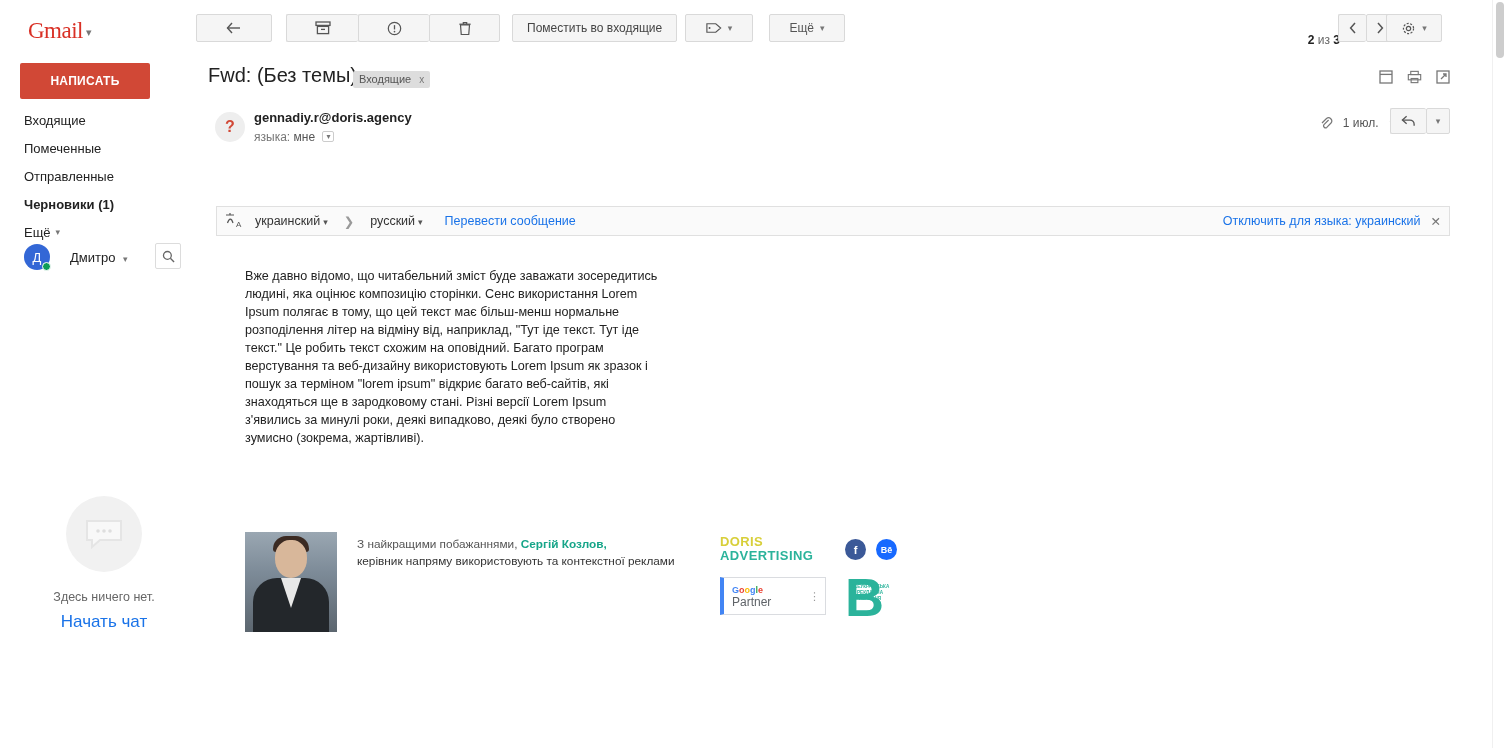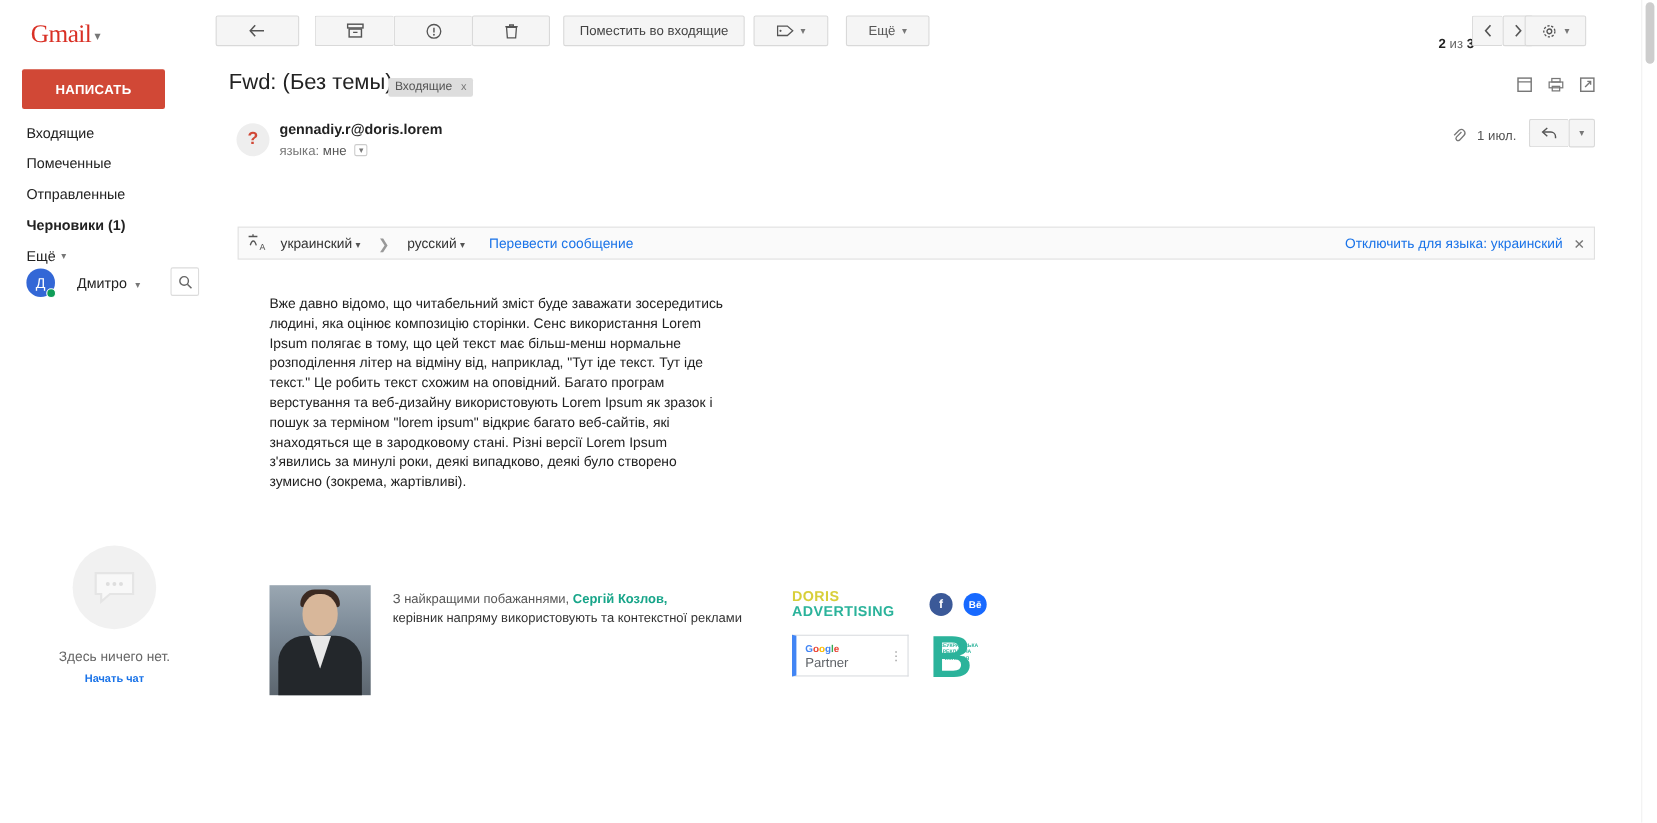--- a/index.html
+++ b/index.html
@@ -96,21 +96,21 @@
     display:flex; align-items:center; justify-content:center; cursor:pointer;
   }
   .empty-chat { position:absolute; left:0; top:440px; width:208px; text-align:center; }
   .bubble {
     width:76px; height:76px; border-radius:50%;
     background:#f1f1f1; margin:0 auto 18px auto;
     display:flex; align-items:center; justify-content:center;
   }
   .bubble svg { opacity:.55; }
   .empty-chat .txt { font-size:12.5px; color:#666; }
-  .empty-chat .lnk { font-size:10px; color:#1a73e8; margin-top:8px; cursor:pointer;font-weight:bold; }
+  .empty-chat .lnk { font-size:17px; color:#1a73e8; margin-top:8px; cursor:pointer; }
 
   
   .main { position:absolute; left:208px; top:56px; width:1298px; height:692px; background:#fff; }
   .subject-row { position:absolute; left:0; top:0; width:1298px; height:46px; }
   .subject {
     position:absolute; left:0; top:8px;
     font-size:20px; color:#222; font-weight:normal;
   }
   .label-chip {
     position:absolute; top:15px;
@@ -420,21 +420,21 @@
           </svg>
         </div>
       </div>
     </div>
 
     <div class="msg-card">
       <div class="sender-row">
         <div class="qmark">
           <span>?</span>
         </div>
-        <div class="sender-name">gennadiy.r@doris.lorem</div>
+        <div class="sender-name">gennadiy.r@doris.agency</div>
         <div class="sender-to">
           <span>языка:</span>
           <span class="who">мне</span>
           <span class="tiny-caret">▾</span>
         </div>
 
         <div class="msg-meta">
           <svg width="14" height="14" viewBox="0 0 14 14">
             <path d="M9.6 4 L5 8.6 a2 2 0 0 0 2.8 2.8 L12 7 a3.2 3.2 0 0 0 -4.5 -4.5 L3 7" fill="none" stroke="#777" stroke-width="1.2"></path>
           </svg>

